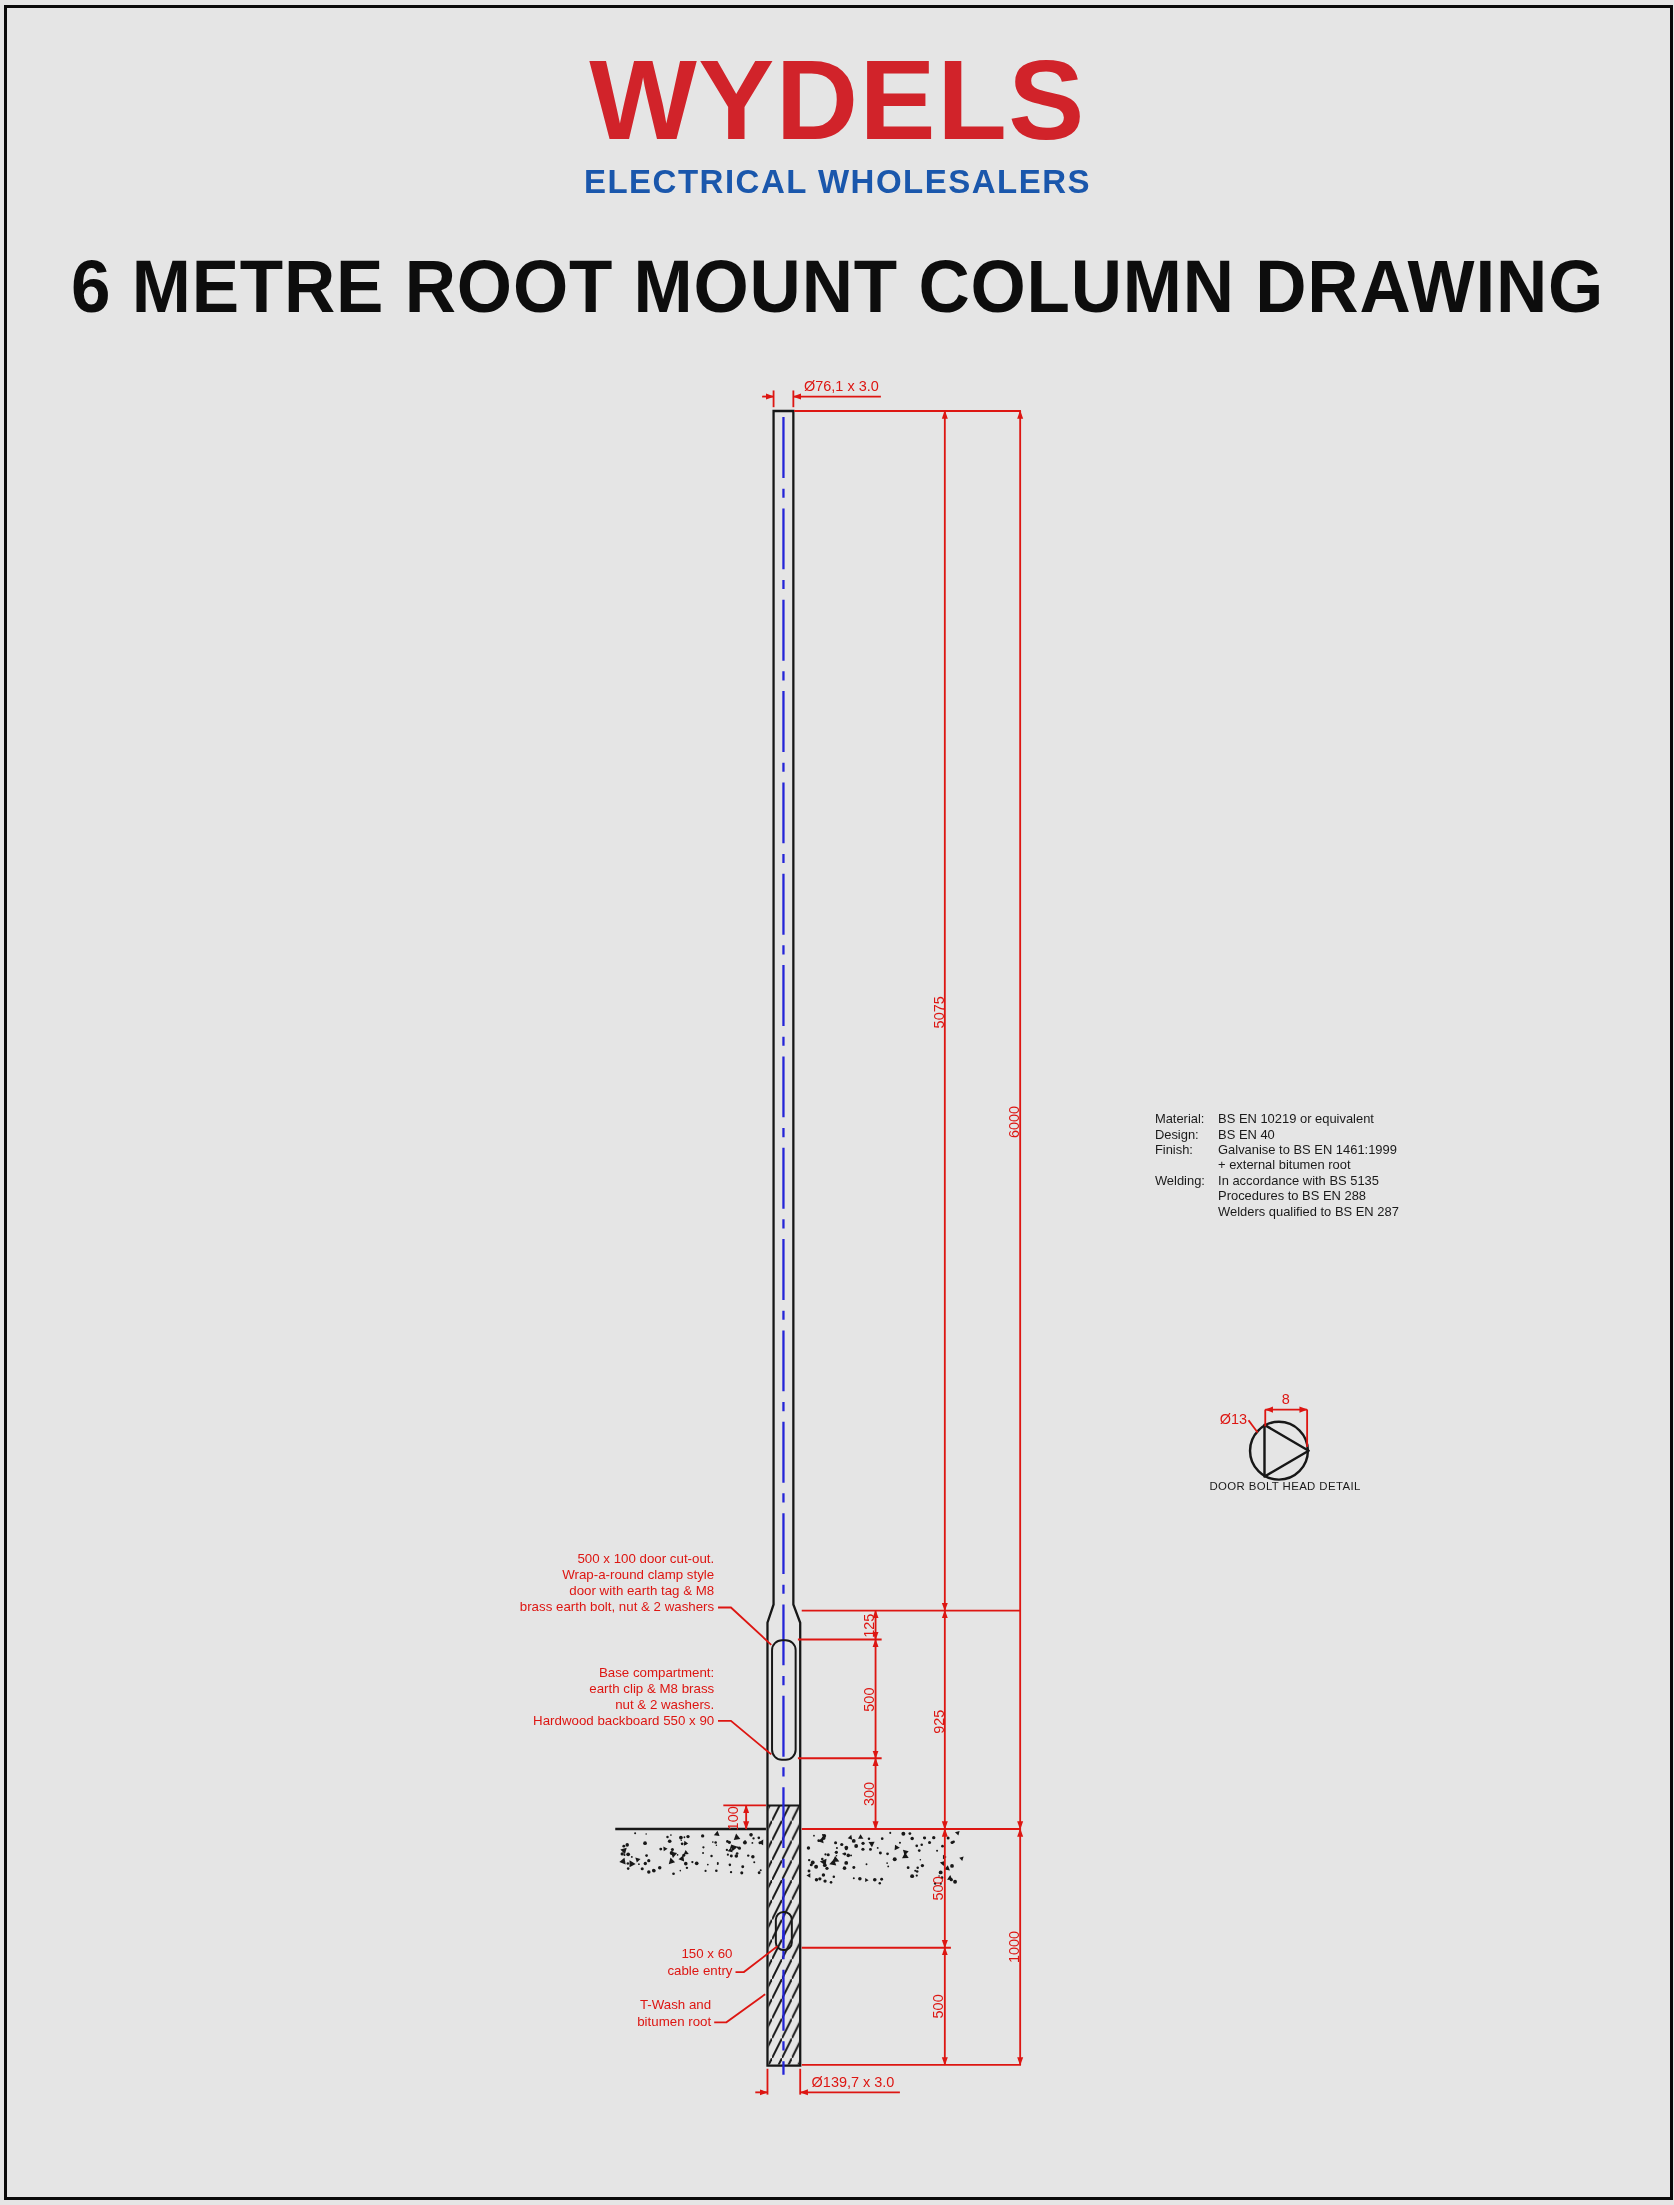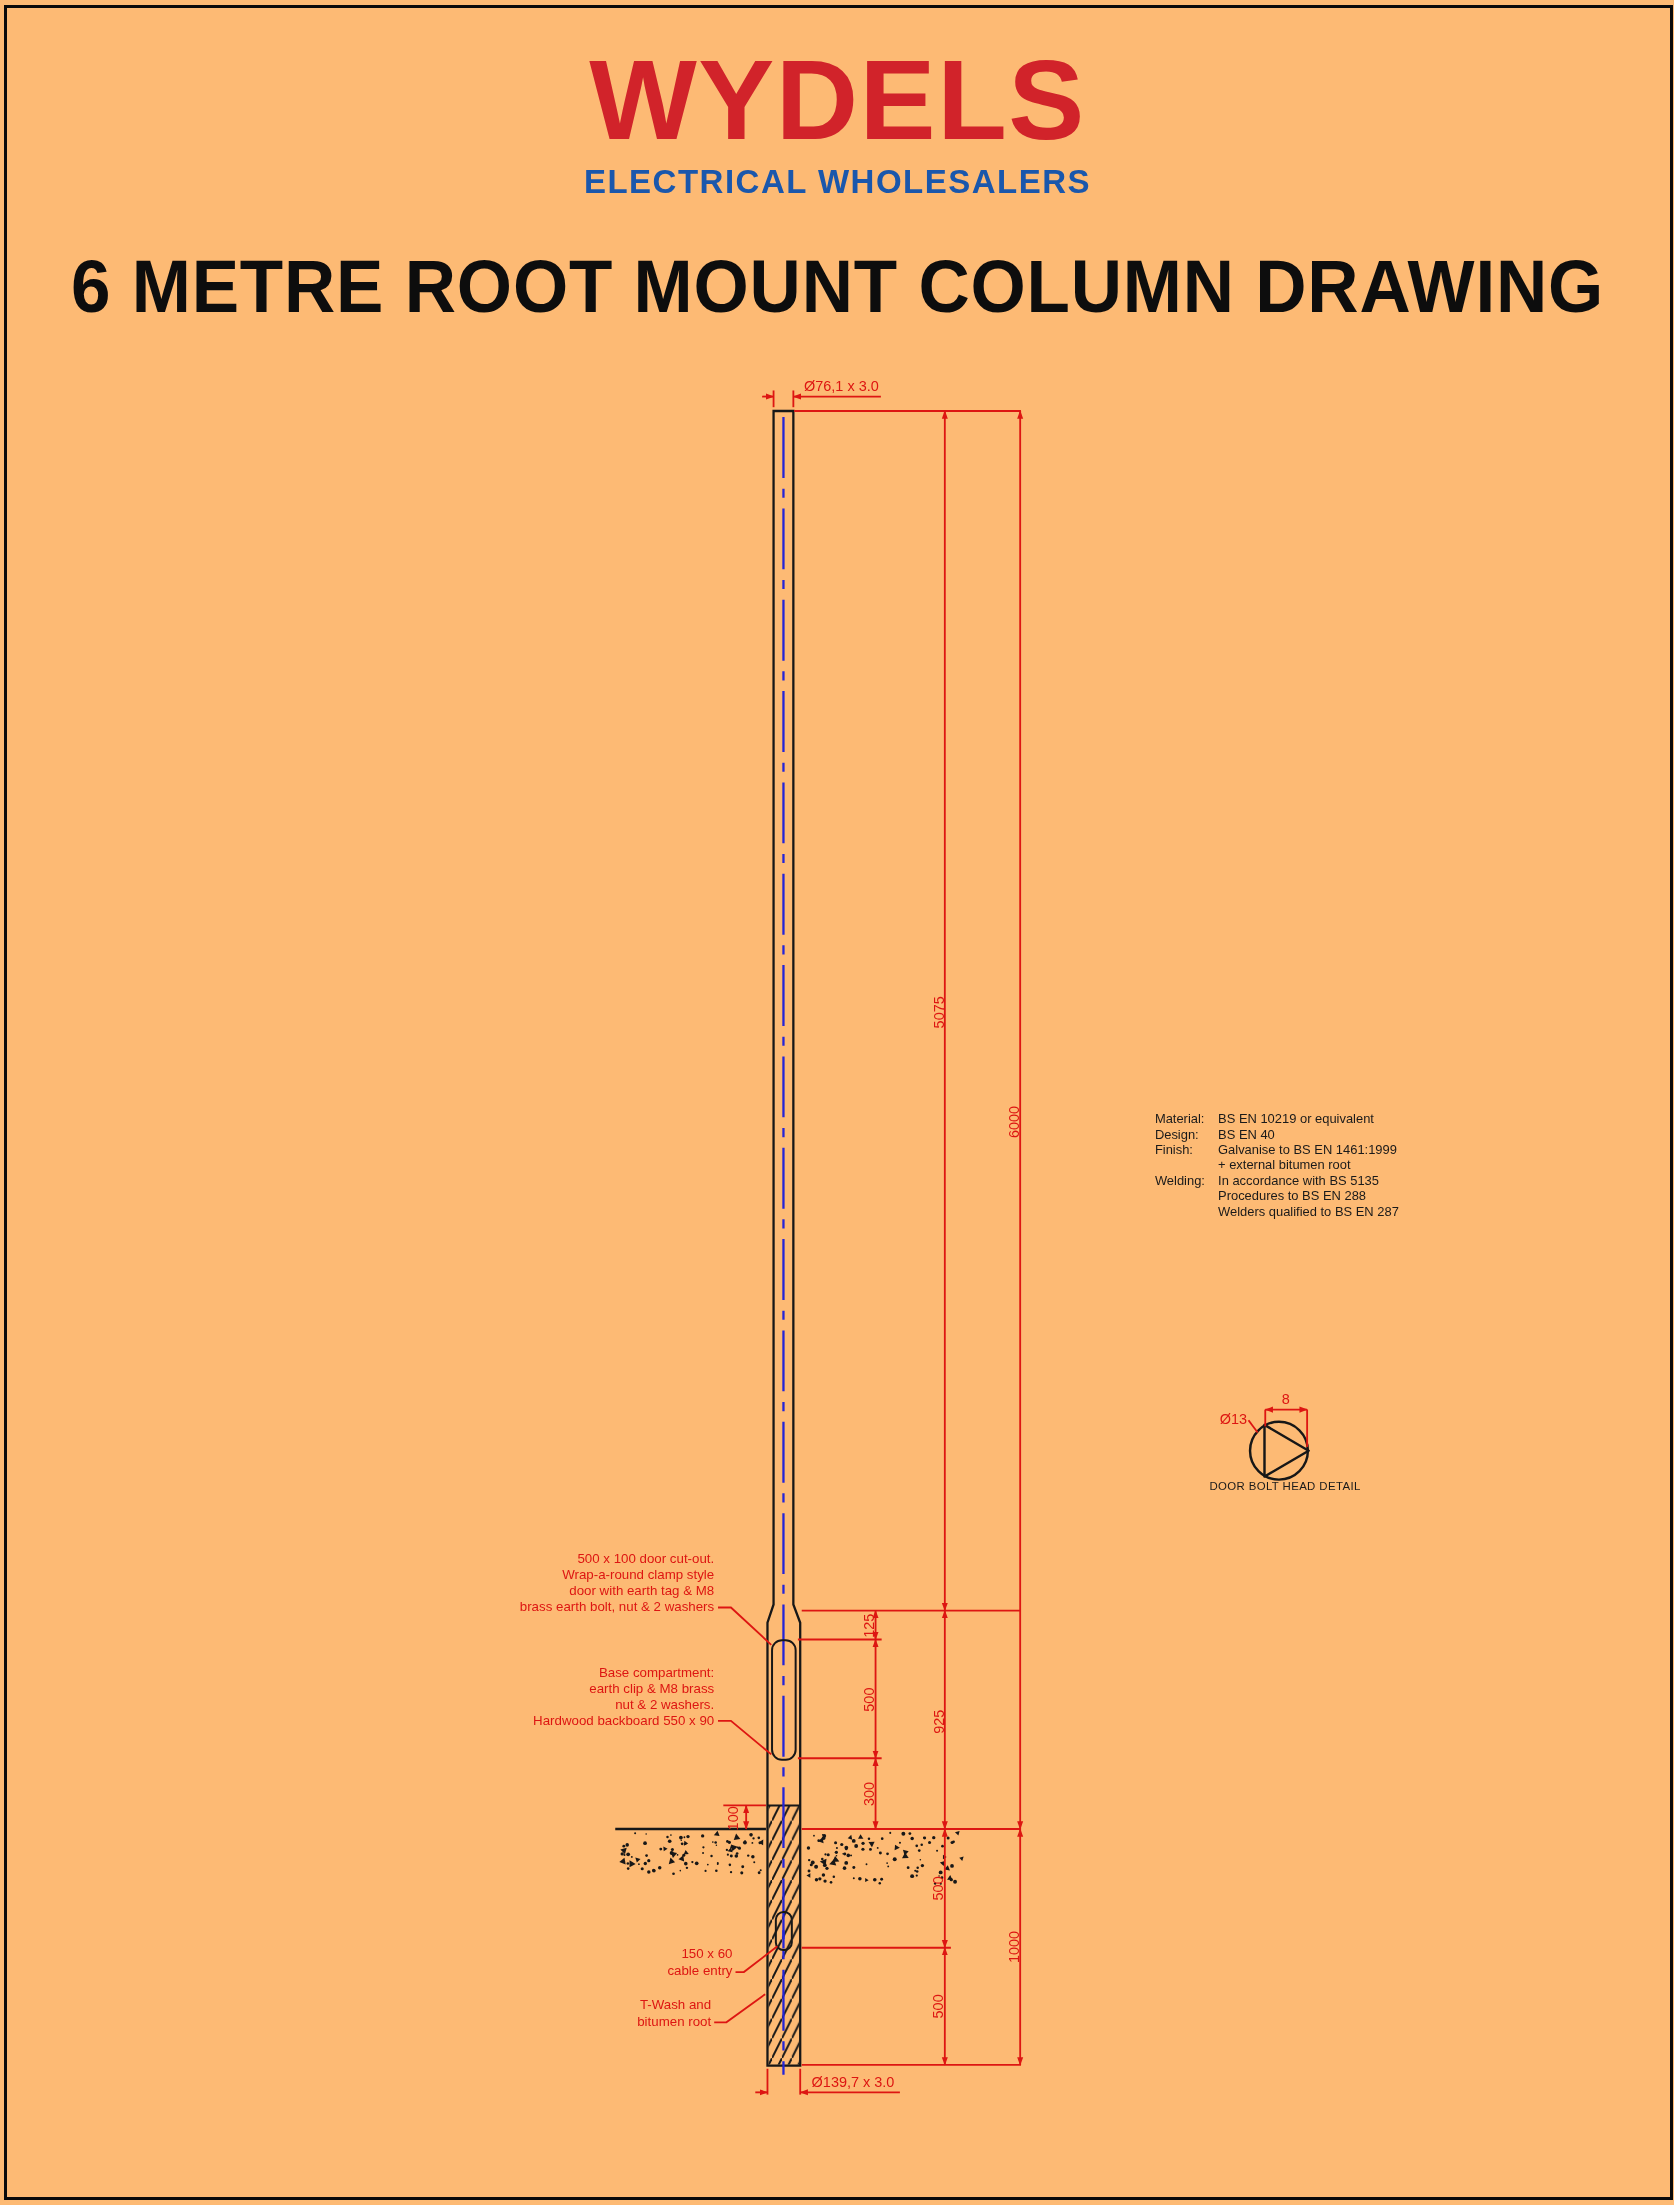--- a/index.html
+++ b/index.html
@@ -1,16 +1,16 @@
 <!DOCTYPE html>
 <html style="font-size:12px"><head>
 <meta charset="utf-8">
 <style>
   html,body{margin:0;padding:0;background:#fff;}
-  .page{position:relative;width:1675px;height:2205px;background:#fdba74;
+  .page{position:relative;width:1675px;height:2205px;background:#e5e5e5;
         font-family:"Liberation Sans", sans-serif;overflow:hidden;}
   .sheet-border{position:absolute;left:3.8px;top:5.3px;width:1663px;height:2189px;
         border:3.8px solid #0a0a0a;pointer-events:none;}
   .logo-brand{position:absolute;left:0;top:43px;width:1675px;text-align:center;
         font-size:114px;font-weight:bold;letter-spacing:1.5px;color:#d1232a;line-height:1;}
   .logo-tagline{position:absolute;left:0;top:149px;width:1675px;text-align:center;
         font-size:33px;font-weight:bold;letter-spacing:1.5px;color:#1a57ac;line-height:1;margin-top:16px;}
   .sheet-title{position:absolute;left:0;top:251px;width:1675px;text-align:center;
         font-size:71px;font-weight:bold;letter-spacing:0.8px;color:#0d0d0d;line-height:1;margin:0;
         transform:scaleY(1.04);}

